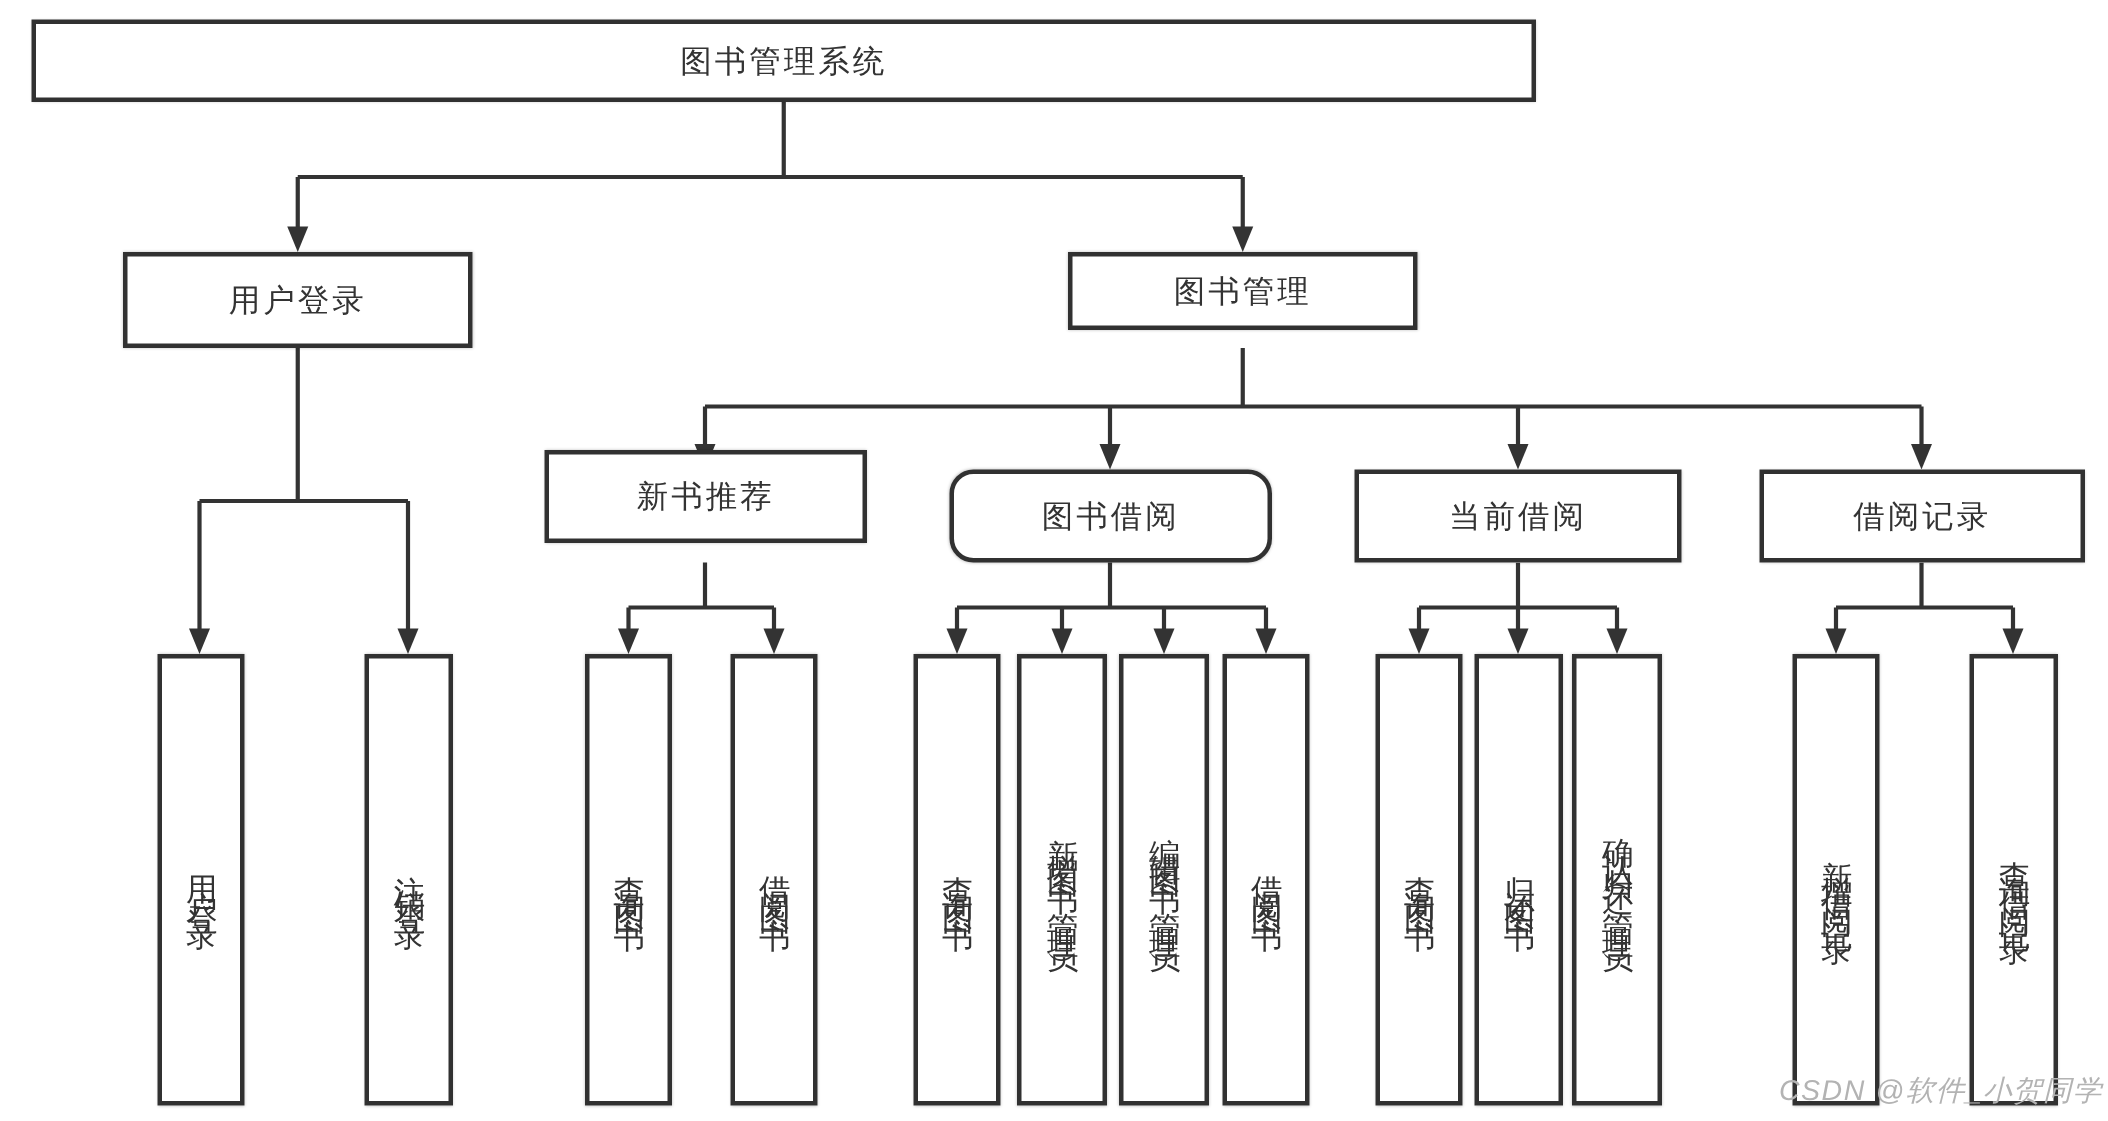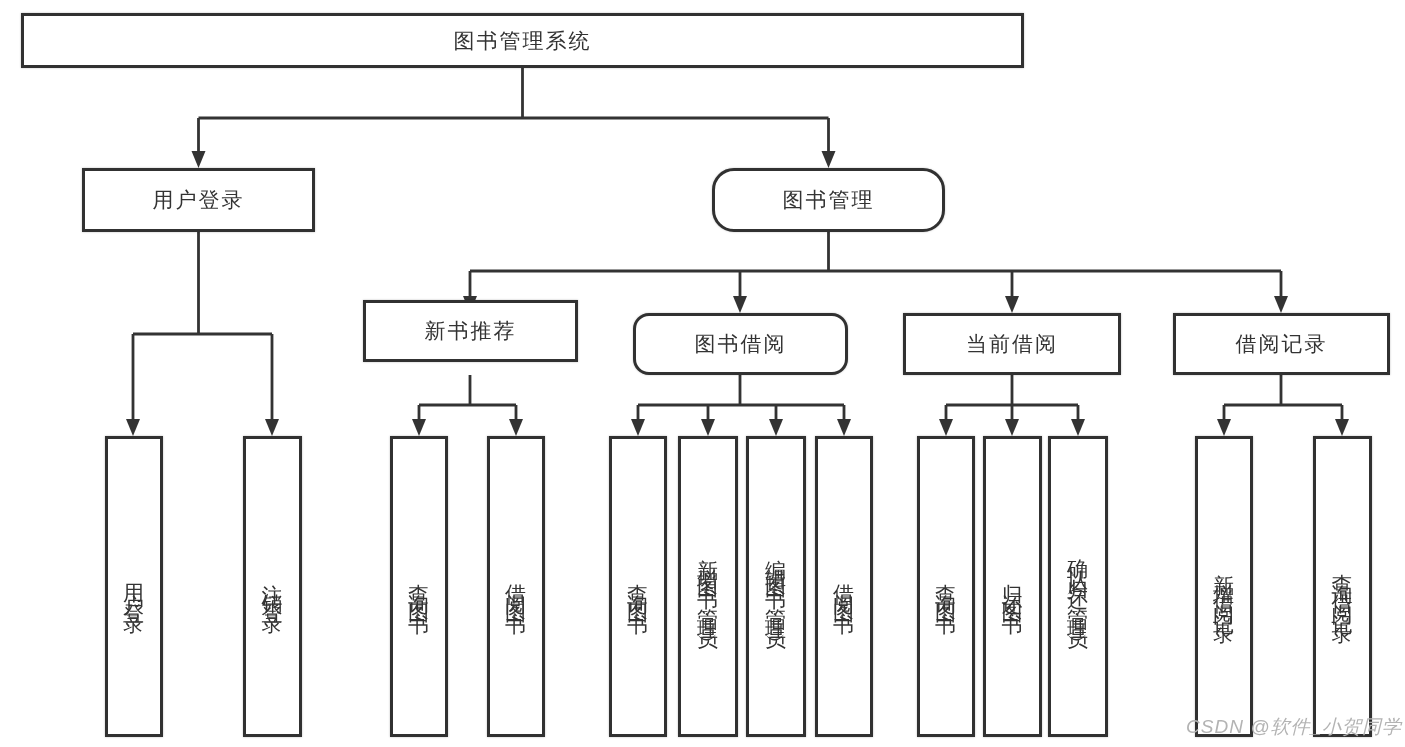--- a/index.html
+++ b/index.html
@@ -87,21 +87,21 @@
       <polygon class="ahead" points="1005,419 1019,419 1012,436"></polygon>
       <polygon class="ahead" points="1071,419 1085,419 1078,436"></polygon>
       <polygon class="ahead" points="1217,419 1231,419 1224,436"></polygon>
       <polygon class="ahead" points="1335,419 1349,419 1342,436"></polygon>
     </g>
   </svg>
 
   <div class="node" style="left:21px; top:13px; width:1003px; height:55px;">图书管理系统</div>
 
   <div class="node" style="left:82px; top:168px; width:233px; height:64px;">用户登录</div>
-  <div class="node" style="left:712px; top:168px; width:233px; height:64px;border-radius:22px;">图书管理</div>
+  <div class="node" style="left:712px; top:168px; width:233px; height:52px;">图书管理</div>
 
   <div class="node" style="left:363px; top:300px; width:215px; height:62px;">新书推荐</div>
   <div class="node" style="left:633px; top:313px; width:215px; height:62px;border-radius:16px;">图书借阅</div>
   <div class="node" style="left:1173px; top:313px; width:217px; height:62px;">借阅记录</div>
   <div class="node" style="left:903px; top:313px; width:218px; height:62px;">当前借阅</div>
 
   <div class="node" style="left:105px; top:436px; width:58px; height:301px;">
     <span class="vtext">用户登录</span>
   </div>
   <div class="node" style="left:243px; top:436px; width:59px; height:301px;">

